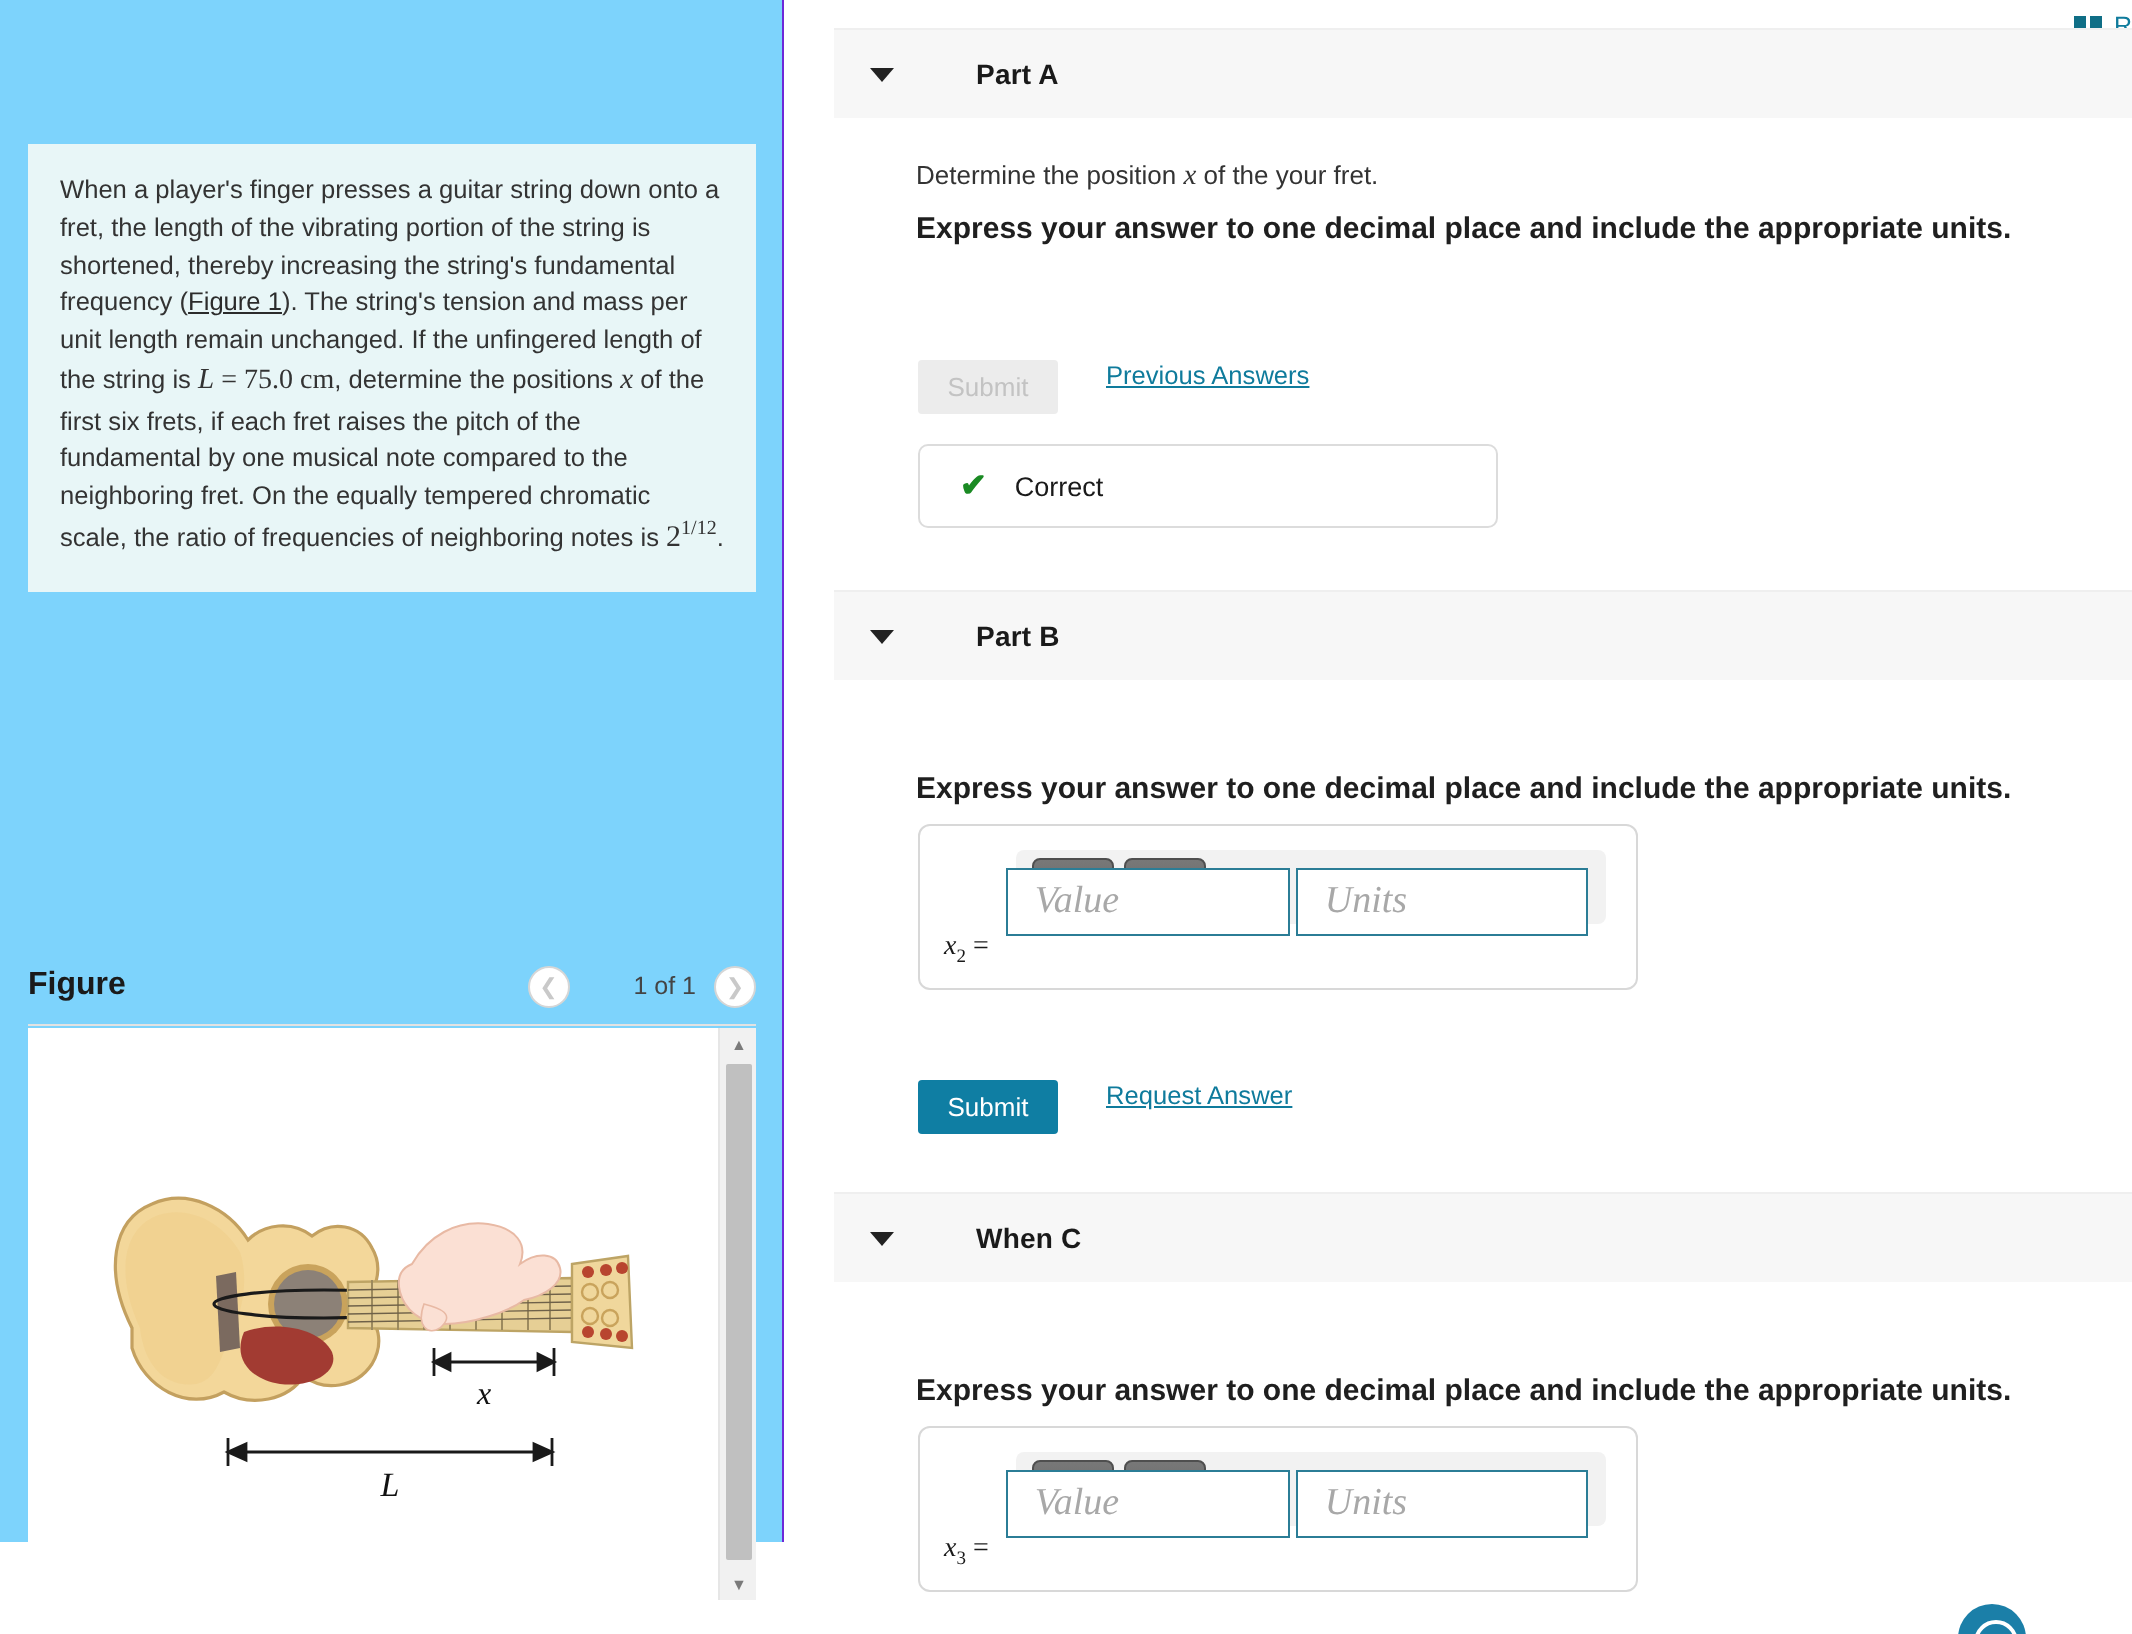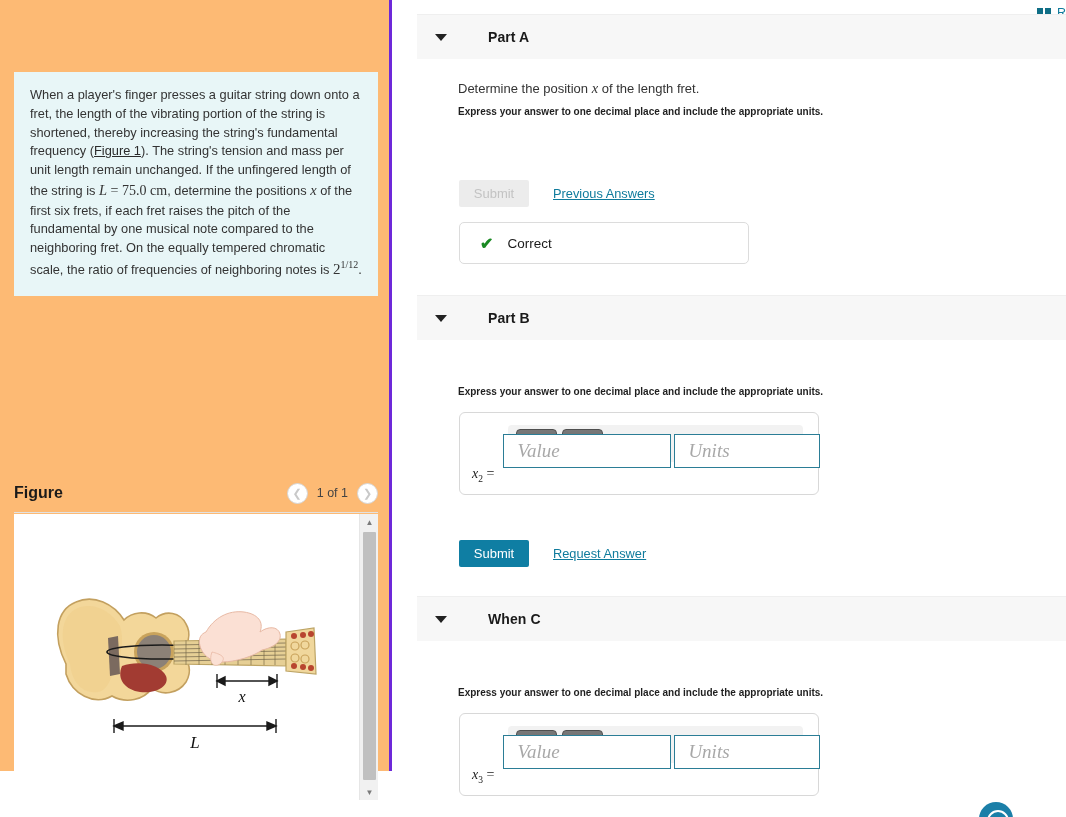--- a/index.html
+++ b/index.html
@@ -10,22 +10,22 @@
     background: #ffffff;
     font-family: "Liberation Sans", sans-serif;
     color: #2b2b2b;
   }
   #page { position: relative; width: 1066px; height: 817px; overflow: hidden; }
 
   
   #left-panel {
     position: absolute; left: 0; top: 0;
     width: 392px; height: 771px;
-    background: #fdba74;
-    border-right: 3px solid #6d28d9;
+    background: #7dd3fc;
+    border-right: 1px solid #6d28d9;
   }
   .problem-box {
     position: absolute; left: 14px; top: 72px;
     width: 364px;
     background: #e8f6f7;
     padding: 14px 16px 16px 16px;
     font-size: 12.8px;
     line-height: 1.47;
     color: #333333;
   }
@@ -42,21 +42,21 @@
     display: flex; align-items: center; justify-content: space-between;
   }
   .figure-title { font-size: 16px; font-weight: bold; color: #1a1a1a; }
   .fig-nav { display: flex; align-items: center; gap: 9px; }
   .nav-circle {
     width: 21px; height: 21px; border-radius: 50%;
     border: 1px solid #d6d6d6; color: #c9c9c9;
     display: flex; align-items: center; justify-content: center;
     font-size: 11px; background: #fff;
   }
-  .fig-count { font-size: 12.5px; color: #444; }
+  .fig-count { font-size: 12.5px; color: #444; margin-left: 23px; }
 
   .figure-divider {
     position: absolute; left: 14px; top: 512px; width: 364px;
     height: 1px; background: #e2e2e2;
   }
   .figure-body {
     position: absolute; left: 14px; top: 514px;
     width: 364px; height: 286px; background: #fff;
   }
   .fig-canvas { position: absolute; left: 0; top: 0; width: 344px; height: 286px; }
@@ -112,35 +112,35 @@
   }
   .part-title { font-size: 14px; font-weight: bold; color: #1a1a1a; letter-spacing: .1px; padding-left: 23px; }
 
   .q-text {
     position: absolute; left: 65px;
     font-size: 13px; color: #333;
   }
   .q-text .mvar { font-family: "Liberation Serif", serif; font-style: italic; font-size: 14.5px; }
   .q-bold {
     position: absolute; left: 65px;
-    font-size: 10px; font-weight: bold; color: #1f1f1f;
+    font-size: 15px; font-weight: bold; color: #1f1f1f;
   }
 
   
   .answer-display {
     position: absolute; left: 459px - 393px;
     width: 275px; height: 38px;
     border: 1px solid #d2d2d2; border-radius: 5px;
     background: #fff; display: flex; align-items: center; padding-left: 16px;
     font-family: "Liberation Serif", serif; font-size: 15px; color: #1a1a1a;
   }
   .answer-display .vsub { font-style: italic; }
   .answer-display .vsub sub { font-style: normal; font-size: 10px; }
 
-  .btn-row { position: absolute; display: flex; align-items: center; gap: 24px; }
+  .btn-row { position: absolute; display: flex; gap: 24px; }
   .btn-submit-disabled {
     width: 70px; height: 27px; background: #ececec; color: #c3c3c3;
     border: none; border-radius: 2px; font-size: 13px;
     font-family: "Liberation Sans", sans-serif;
     display: flex; align-items: center; justify-content: center;
   }
   .btn-submit {
     width: 70px; height: 27px; background: #0f7ea3; color: #ffffff;
     border: none; border-radius: 2px; font-size: 13px;
     font-family: "Liberation Sans", sans-serif;
@@ -206,21 +206,21 @@
     margin-right: 9px; color: #1a1a1a; white-space: nowrap; margin-top: 48px;
   }
   .var-label sub { font-style: normal; font-size: 9.5px; }
   .var-label .eq { font-style: normal; }
   .field {
     height: 34px; border: 1px solid #2b7d96; background: #fff;
     display: flex; align-items: center; padding-left: 13px;
     font-family: "Liberation Serif", serif; font-style: italic;
     font-size: 19px; color: #a8a8a8;
   }
-  .field.value { width: 168px; }
+  .field.value { width: 142px; }
   .field.units { width: 146px; margin-left: 3px; }
 
   
   .feedback-peek {
     position: absolute; left: 586px; top: 802px;
     width: 34px; height: 34px; border-radius: 50%;
     background: #1b7fa8;
     display: flex; align-items: center; justify-content: center;
     color: #fff; font-size: 15px; font-weight: bold;
   }
@@ -358,21 +358,21 @@
           <i></i>
         </span>
       <span class="label">R</span>
     </div>
 
     <div class="part-header" style="top:14px;">
       <div class="caret"></div>
       <div class="part-title">Part A</div>
     </div>
 
-    <div class="q-text" style="top:80px;"><span>Determine the position </span><span class="mvar">x</span><span> of the length fret.</span></div>
+    <div class="q-text" style="top:80px;"><span>Determine the position </span><span class="mvar">x</span><span> of the your fret.</span></div>
 
     <div class="q-bold" style="top:106px;">Express your answer to one decimal place and include the appropriate units.</div>
 
 
     <div class="btn-row" style="left:66px; top:180px;">
       <div class="btn-submit-disabled">Submit</div>
       <div class="link-teal">Previous Answers</div>
     </div>
 
     <div class="correct-box" style="left:66px; top:222px;">

